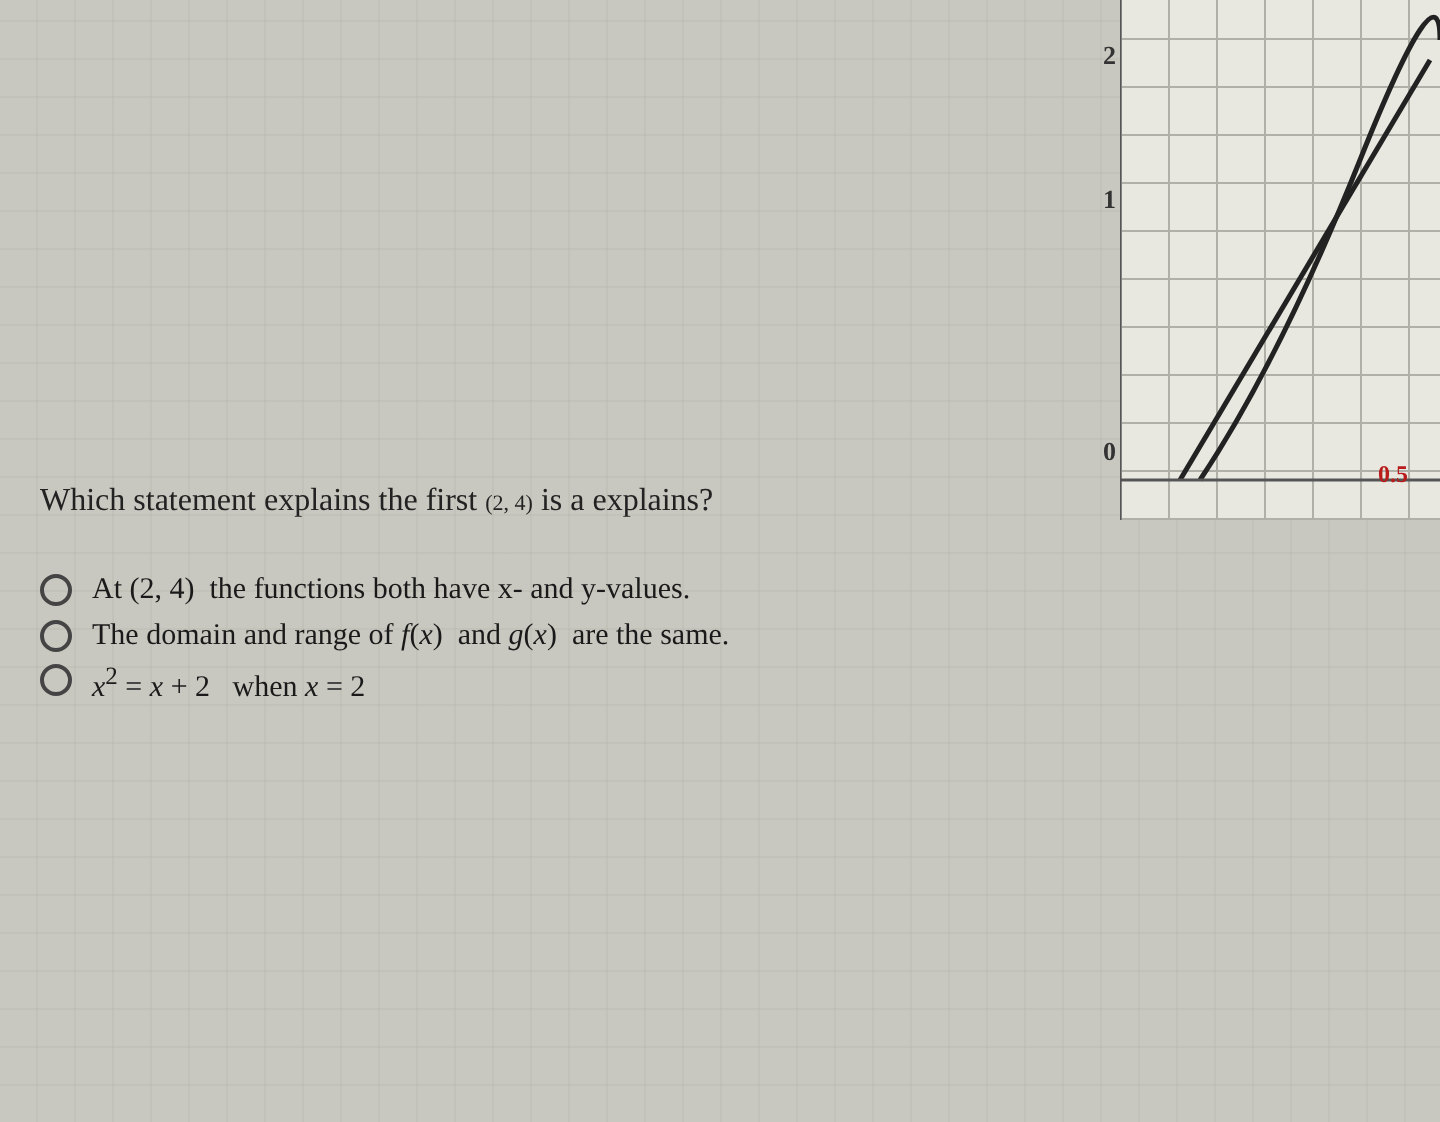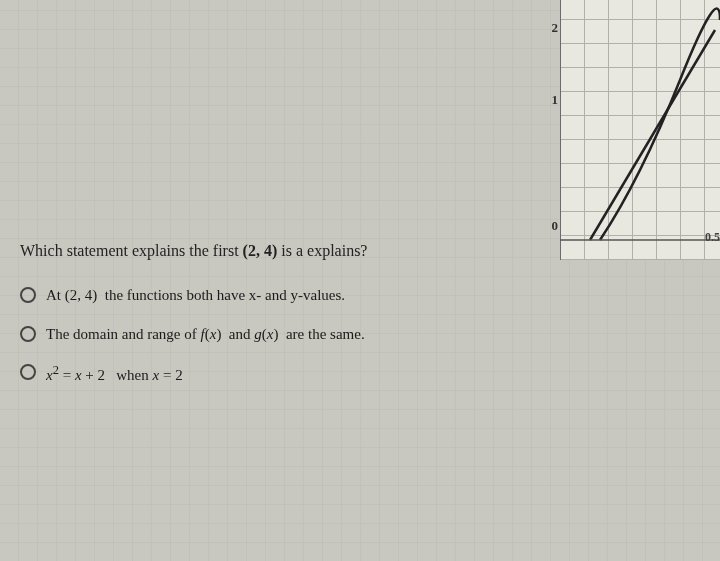--- a/index.html
+++ b/index.html
@@ -88,23 +88,23 @@
       top: 218px;
       right: 162px;
       font-size: 13px;
       color: #333;
       font-weight: bold;
     }
 
     .graph-label-05 {
       position: absolute;
       top: 230px;
-      right: 0;
+      right: 16px;
       font-size: 12px;
-      color: #404040;
+      color: #b91c1c;
       font-weight: bold;
     }
 
     .graph-line {
       position: absolute;
       top: 0;
       right: 0;
       width: 160px;
       height: 260px;
     }
@@ -118,28 +118,27 @@
     }
 
     .question-title {
       font-size: 16px;
       color: #222;
       margin-bottom: 22px;
       line-height: 1.4;
     }
 
     .question-title .bold-math {
-      font-weight: bold;
-      font-size: 16px;
+      font-weight: normal;
+      font-size: 11px;
     }
 
     .options {
       display: flex;
       flex-direction: column;
-      gap: 16px;
     }
 
     .option {
       display: flex;
       align-items: flex-start;
       gap: 10px;
       font-size: 15px;
       color: #222;
       line-height: 1.5;
     }

